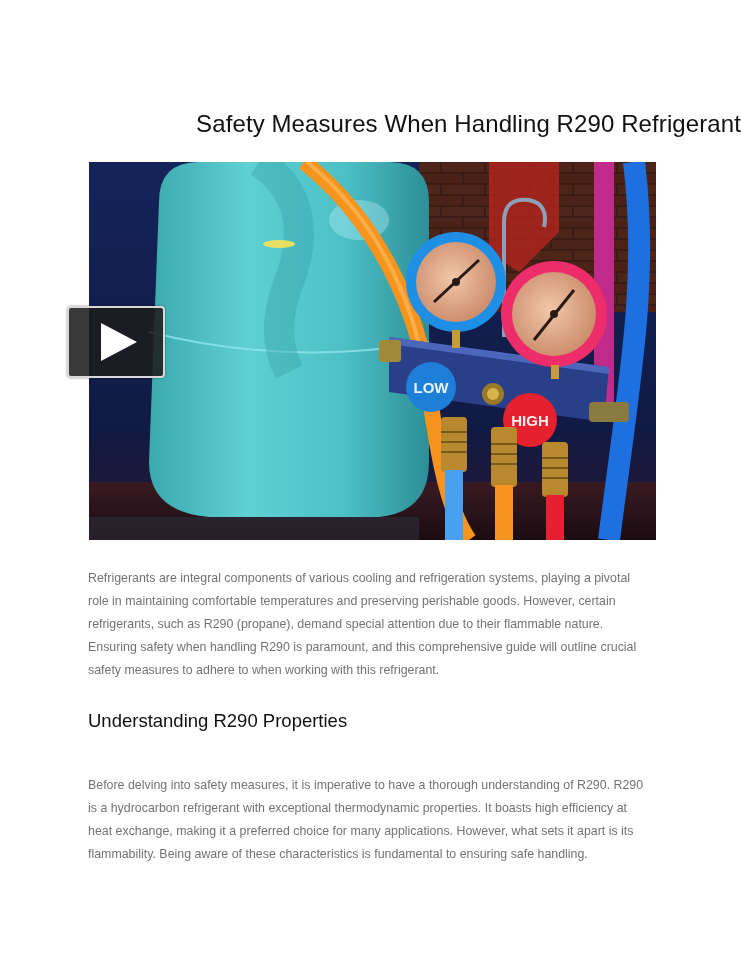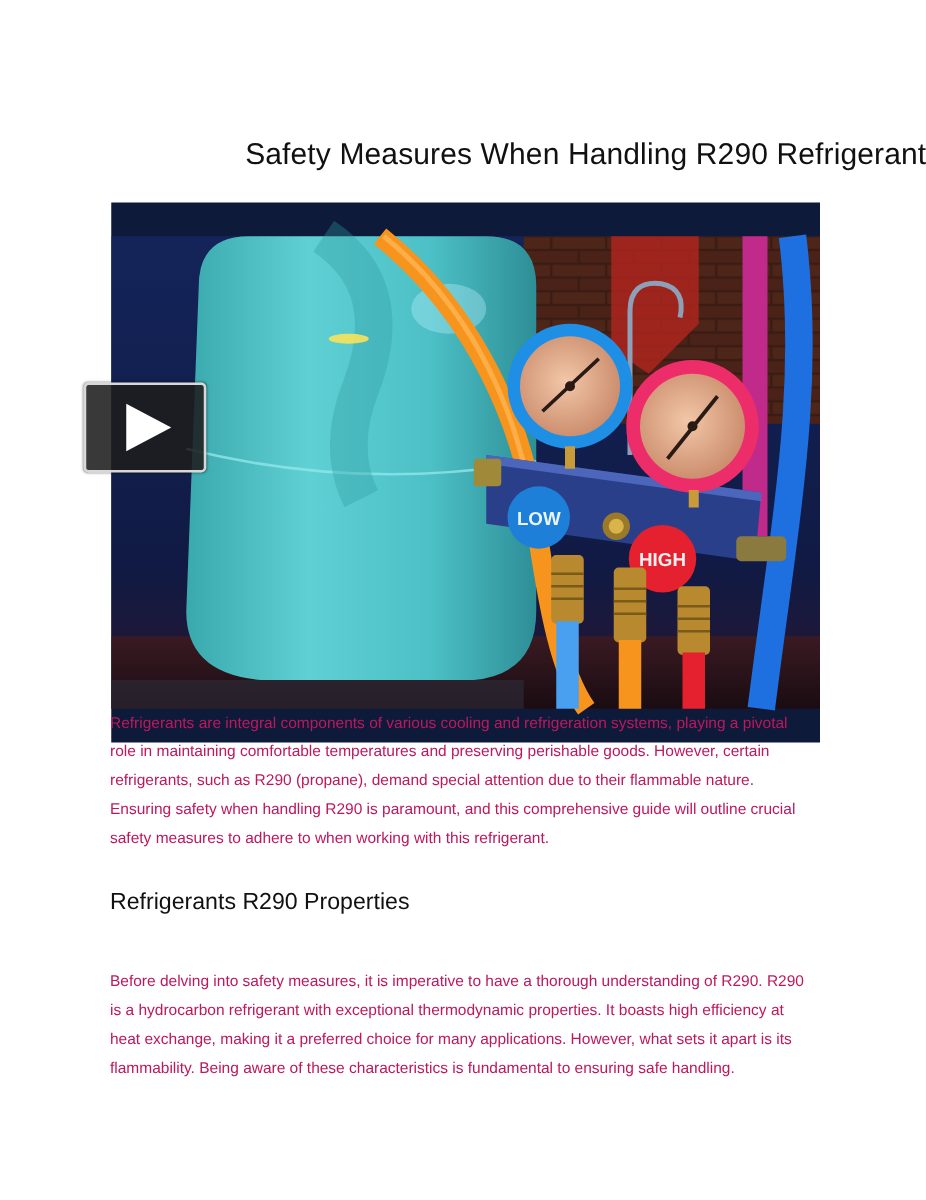--- a/index.html
+++ b/index.html
@@ -6,39 +6,39 @@
     html, body { width: 741px; height: 960px; background: #ffffff; overflow: hidden; }
     body { position: relative; font-family: "Liberation Sans", sans-serif; color: #1a1a1a; }
 
     .page-title {
       position: absolute; left: 0; top: 110px; width: 741px;
       text-align: right; font-size: 24px; font-weight: normal; color: #111;
       letter-spacing: 0.1px;
     }
 
     .hero {
-      position: absolute; left: 89px; top: 162px; width: 567px; height: 432px;
+      position: absolute; left: 89px; top: 162px; width: 567px; height: 378px;
       overflow: hidden; background: #0d1a3a;
     }
     .hero svg { display: block; width: 100%; height: 100%; }
 
     .play-button {
       position: absolute; left: 67px; top: 306px; width: 98px; height: 72px;
       background: rgba(30,30,30,0.88); border: 2px solid #d8d8d8; border-radius: 4px;
       cursor: pointer; display: flex; align-items: center; justify-content: center;
       box-shadow: 0 0 2px rgba(0,0,0,0.5);
     }
     .play-button .play-icon {
       width: 0; height: 0; border-top: 19px solid transparent; border-bottom: 19px solid transparent;
       border-left: 36px solid #ffffff; margin-left: 6px;
     }
 
     .para {
       position: absolute; left: 88px; width: 560px;
-      font-size: 12.4px; line-height: 23px; color: #be185d;
+      font-size: 12.4px; line-height: 23px; color: #737373;
     }
     .para-intro { top: 567px; }
     .para-props { top: 774px; }
 
     .section-heading {
       position: absolute; left: 88px; top: 710px;
       font-size: 18.5px; font-weight: normal; color: #111;
     }
   </style>
 </head>
@@ -146,15 +146,15 @@
     <rect x="457" y="333" width="18" height="45" fill="#e5202f"></rect>
   </svg>
 </div>
 
 <div class="play-button">
   <span class="play-icon"></span>
 </div>
 
 <p class="para para-intro">Refrigerants are integral components of various cooling and refrigeration systems, playing a pivotal role in maintaining comfortable temperatures and preserving perishable goods. However, certain refrigerants, such as R290 (propane), demand special attention due to their flammable nature. Ensuring safety when handling R290 is paramount, and this comprehensive guide will outline crucial safety measures to adhere to when working with this refrigerant.</p>
 
-<h2 class="section-heading">Refrigerants R290 Properties</h2>
+<h2 class="section-heading">Understanding R290 Properties</h2>
 
 <p class="para para-props">Before delving into safety measures, it is imperative to have a thorough understanding of R290. R290 is a hydrocarbon refrigerant with exceptional thermodynamic properties. It boasts high efficiency at heat exchange, making it a preferred choice for many applications. However, what sets it apart is its flammability. Being aware of these characteristics is fundamental to ensuring safe handling.</p>
 
 </body></html>

